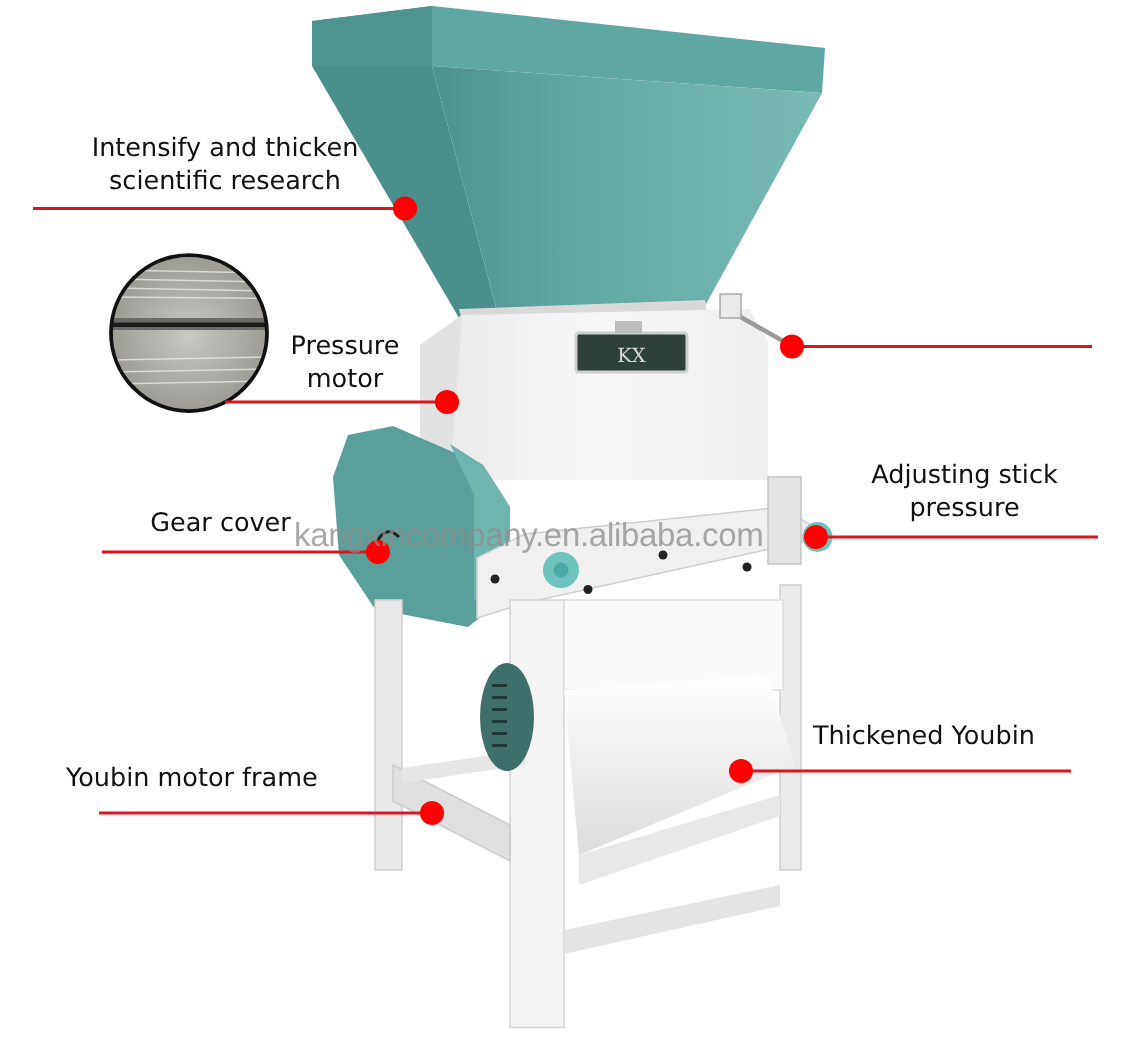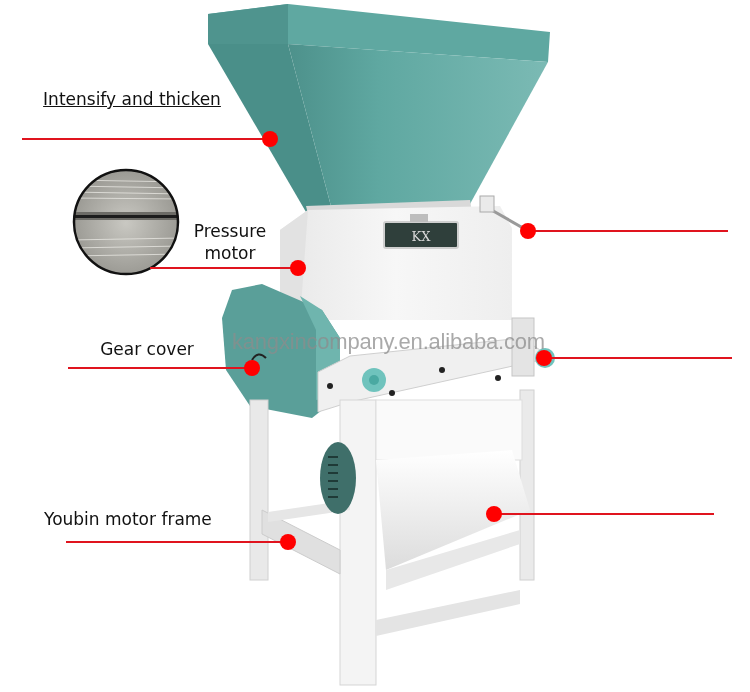--- a/index.html
+++ b/index.html
@@ -1,23 +1,23 @@
 <!DOCTYPE html>
 <html><head>
 <meta charset="utf-8">
 <style>
   html, body { margin: 0; padding: 0; background: #ffffff; }
   body { width: 750px; height: 692px; position: relative; overflow: hidden;
          font-family: "DejaVu Sans", "Liberation Sans", sans-serif; }
   #stage { position: absolute; left: 0; top: 0; width: 750px; height: 692px; }
   .label { position: absolute; color: #111; font-size: 17px; line-height: 22px;
            text-align: center; white-space: nowrap; }
-  .watermark { position: absolute; left: 196px; top: 329px; font-size: 22px;
+  .watermark { position: absolute; left: 196px; top: 344px; font-size: 22px;
                color: rgba(140,140,140,0.75); letter-spacing: -0.2px;
-               font-family: "Liberation Sans", sans-serif; white-space: nowrap; margin-left: 36px; }
+               font-family: "Liberation Sans", sans-serif; white-space: nowrap; }
 </style>
 </head>
 <body>
 
 <div id="stage">
   <svg width="750" height="692" viewBox="0 0 750 692" xmlns="http://www.w3.org/2000/svg">
     <defs>
       <linearGradient id="hopperGrad" x1="0" y1="0" x2="1" y2="0">
         <stop offset="0" stop-color="#4d918b"></stop>
         <stop offset="0.35" stop-color="#5fa8a1"></stop>
@@ -137,34 +137,42 @@
 
       <line x1="66" y1="542" x2="288" y2="542" stroke="#e0141e" stroke-width="2"></line>
       <circle cx="288" cy="542" r="8" fill="#ff0000"></circle>
 
       <line x1="494" y1="514" x2="714" y2="514" stroke="#e0141e" stroke-width="2"></line>
       <circle cx="494" cy="514" r="8" fill="#ff0000"></circle>
     </g>
   </svg>
 
   
-  <div class="label" style="left:26px; top:88px; width:212px;text-decoration:underline;">
+  <div class="label" style="left:44px; top:88px; width:212px;">
     <div>Intensify and thicken</div>
+    <div>scientific research</div>
   </div>
 
 
   <div class="label" style="left:184px; top:220px; width:92px;">
     <div>Pressure</div>
     <div>motor</div>
   </div>
 
   <div class="label" style="left:92px; top:338px; width:110px; text-align:center;">
     <div>Gear cover</div>
   </div>
 
+  <div class="label" style="left:568px; top:306px; width:150px;">
+    <div>Adjusting stick</div>
+    <div>pressure</div>
+  </div>
 
   <div class="label" style="left:44px; top:508px; width:200px; text-align:left;">
     <div>Youbin motor frame</div>
   </div>
 
+  <div class="label" style="left:542px; top:480px; width:180px; text-align:left;">
+    <div>Thickened Youbin</div>
+  </div>
 
   <div class="watermark">kangxincompany.en.alibaba.com</div>
 </div>
 
 </body></html>

